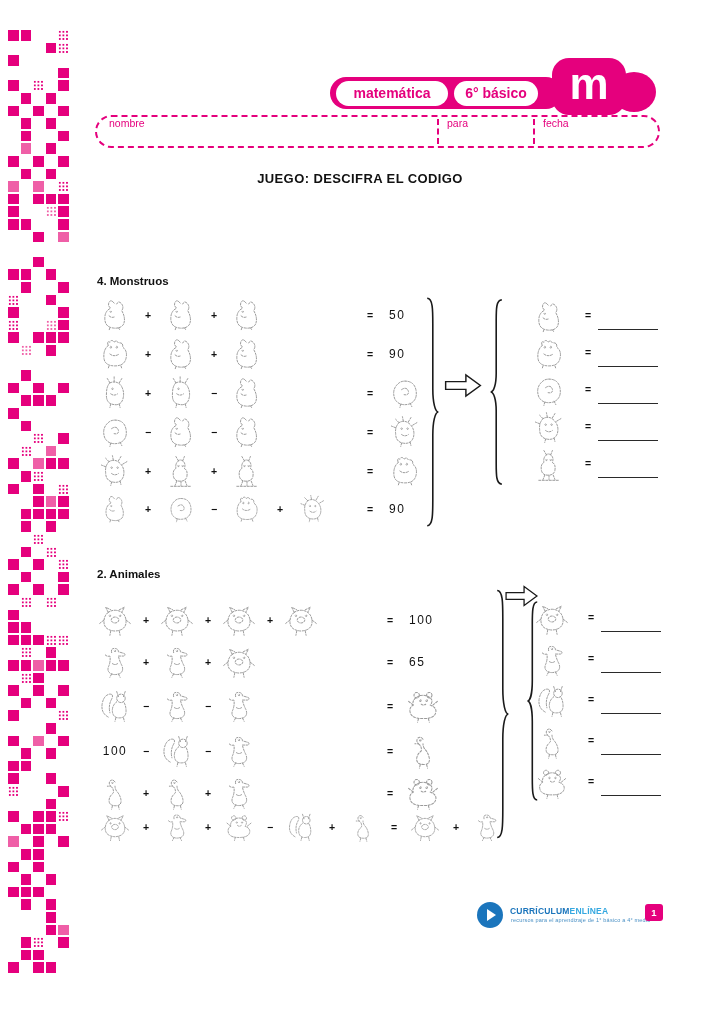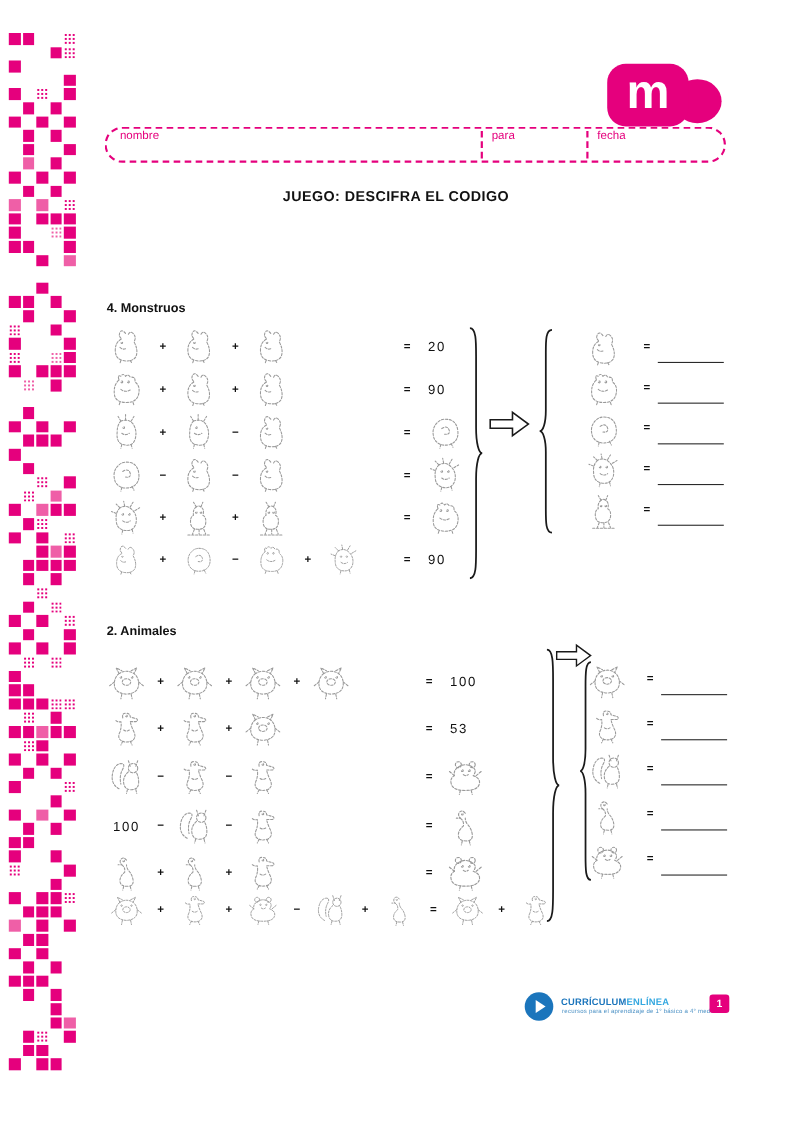--- a/index.html
+++ b/index.html
@@ -324,20 +324,28 @@
       <div class="sq dot" style="left: 25px; top: 907.2px;"></div>
       <div class="sq" style="left: 50px; top: 907.2px;"></div>
       <div class="sq" style="left: 12.5px; top: 919.8px;"></div>
       <div class="sq" style="left: 25px; top: 919.8px;"></div>
       <div class="sq" style="left: 0px; top: 932.4px;"></div>
       <div class="sq" style="left: 25px; top: 932.4px;"></div>
       <div class="sq" style="left: 37.5px; top: 932.4px;"></div>
     </div>
 
   <div class="logo-bump"></div>
+  <div class="capsule">
+    <div class="pill pill1">
+        <span>matemática</span>
+      </div>
+    <div class="pill pill2">
+        <span>6° básico</span>
+      </div>
+  </div>
   <div class="m-logo">
       <span>m</span>
     </div>
 
   <div class="formbox">
     <span class="lbl" style="left:12px">nombre</span>
     <div class="ffield" style="left:70px;width:265px"></div>
     <div class="sep" style="left:340px"></div>
     <span class="lbl" style="left:350px">para</span>
     <div class="ffield" style="left:386px;width:44px"></div>
@@ -363,21 +371,21 @@
             <use href="#m1"></use>
           </svg>
         </span>
       <span class="op">+</span>
       <span class="slot">
           <svg class="sketch">
             <use href="#m1"></use>
           </svg>
         </span>
       <span class="eqm">=</span>
-      <span class="numm">20</span>
+      <span class="numm">50</span>
     </div>
     <div class="erow" style="top:39px">
       <span class="slot">
           <svg class="sketch">
             <use href="#m2"></use>
           </svg>
         </span>
       <span class="op">+</span>
       <span class="slot">
           <svg class="sketch">
@@ -587,21 +595,21 @@
             <use href="#croc"></use>
           </svg>
         </span>
       <span class="op narrow">+</span>
       <span class="slot">
           <svg class="sketch">
             <use href="#pig"></use>
           </svg>
         </span>
       <span class="eqa">=</span>
-      <span class="numa">53</span>
+      <span class="numa">65</span>
     </div>
     <div class="erow" style="top:88px;height:40px">
       <span class="slot">
           <svg class="sketch">
             <use href="#squirrel"></use>
           </svg>
         </span>
       <span class="op narrow">−</span>
       <span class="slot">
           <svg class="sketch">

